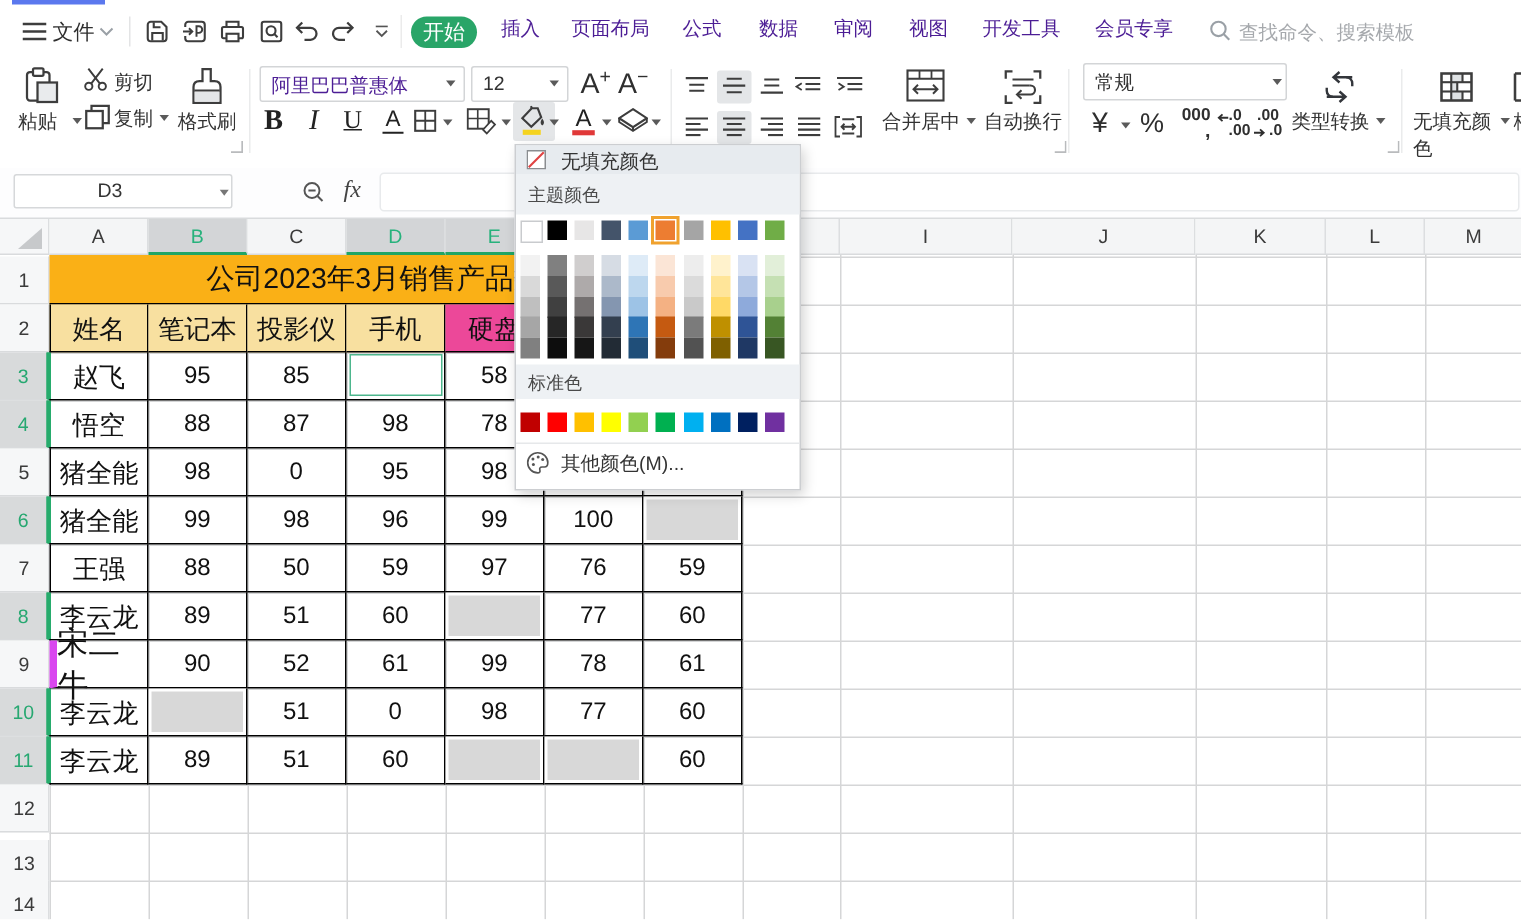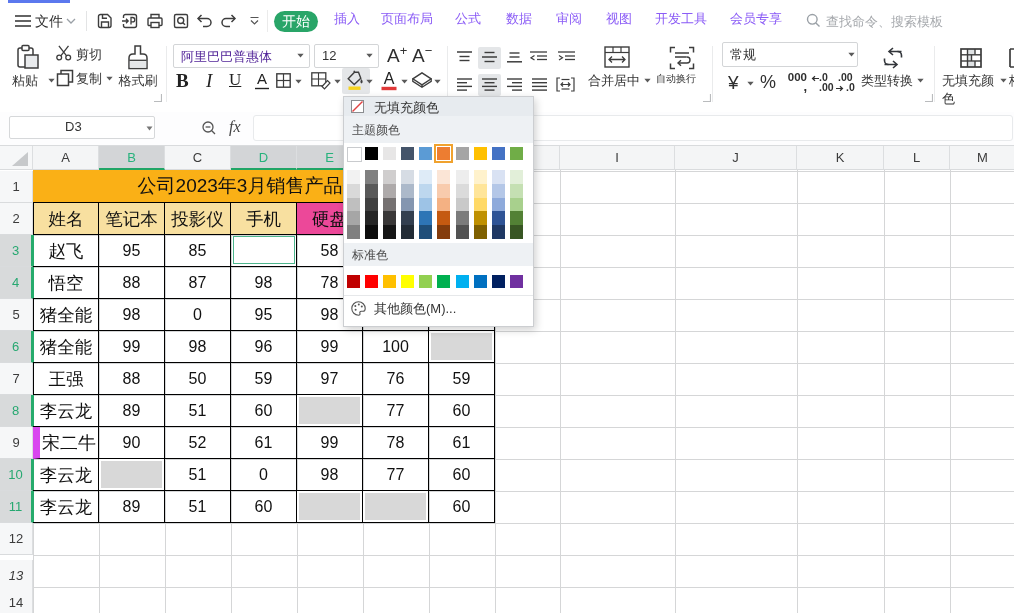--- a/index.html
+++ b/index.html
@@ -1,21 +1,21 @@
 <!DOCTYPE html>
 <html><head>
 <meta charset="utf-8">
 <style>
   html,body{margin:0;padding:0;}
   #app{position:relative;width:1014px;height:613px;background:#fff;overflow:hidden;
        font-family:"Liberation Sans",sans-serif;color:#333;}
   .abs{position:absolute;}
   .ctr{display:flex;align-items:center;justify-content:center;}
   svg{display:block;}
-  .tab{position:absolute;top:10px;font-size:13px;color:#8b5cf6;}
+  .tab{position:absolute;top:10px;font-size:13px;color:#4c1d95;}
   .colhdr{position:absolute;top:146px;height:24px;box-sizing:border-box;
           background:#f4f5f6;border-right:1px solid #dcdee0;border-bottom:1px solid #d9dbdd;
           font-size:13px;color:#3b3b3b;display:flex;align-items:center;justify-content:center;}
   .colsel{background:#d3d5d7;color:#27b27c;border-bottom:2px solid #21a566;}
   .rowhdr{position:absolute;left:0;width:33px;height:32px;box-sizing:border-box;
           background:#f6f7f8;border-right:1px solid #dcdee0;border-bottom:1px solid #d9dbdd;
           font-size:13px;color:#3b3b3b;display:flex;align-items:center;justify-content:center;}
   .rowsel{background:#d8dadb;color:#27a871;border-right:2px solid #21a566;}
   .gv{position:absolute;width:1px;background:#d5d6d7;}
   .gh{position:absolute;height:1px;background:#d5d6d7;}
@@ -257,21 +257,21 @@
   <div class="abs" style="left:588px;top:72px;width:58px;height:16px;font-size:13px;color:#333;">合并居中</div>
   <svg class="abs" style="left:644px;top:78px" width="7" height="5" viewBox="0 0 6 4.2">
         <path d="M0.3 0.5 H5.7 L3 3.9 Z" fill="#5a5a5a"></path>
       </svg>
   <svg class="abs" style="left:669px;top:46px" width="26" height="24" viewBox="0 0 26 24">
         <path d="M6 1.5 H1.5 V6.5 M1.5 17.5 v5 H6 M20 1.5 h4.5 V6.5 M24.5 17.5 v5 H20" fill="none" stroke="#3d3d3d" stroke-width="1.5"></path>
         <path d="M6 7 H20 M6 11 H17.5" fill="none" stroke="#3d3d3d" stroke-width="1.4"></path>
         <path d="M17.5 11 H18 a3 3 0 0 1 0 6 H9.5" fill="none" stroke="#3d3d3d" stroke-width="1.4"></path>
         <path d="M12 14.2 L9 17 L12 19.8" fill="none" stroke="#3d3d3d" stroke-width="1.4"></path>
       </svg>
-  <div class="abs" style="left:656px;top:72px;width:54px;height:16px;font-size:10px;color:#333;">自动换行</div>
+  <div class="abs" style="left:656px;top:72px;width:54px;height:16px;font-size:13px;color:#333;">自动换行</div>
   <div class="abs" style="left:712px;top:46px;width:1px;height:56px;background:#eaebec;"></div>
   <svg class="abs" style="left:703px;top:94px" width="8" height="8" viewBox="0 0 8 8">
         <path d="M0 7.5 H7.5 V0" fill="none" stroke="#b9bbbd" stroke-width="1.2"></path>
       </svg>
   <div class="abs" style="left:722px;top:42px;width:136px;height:25px;box-sizing:border-box;border:1px solid #d3d5d7;border-radius:2px;background:#fff;"></div>
   <div class="abs" style="left:730px;top:46px;width:40px;height:16px;font-size:13px;color:#333;">常规</div>
   <svg class="abs" style="left:848px;top:52px" width="7" height="5" viewBox="0 0 6 4.2">
         <path d="M0.3 0.5 H5.7 L3 3.9 Z" fill="#5a5a5a"></path>
       </svg>
   <div class="abs" style="left:728px;top:72px;width:20px;height:24px;font-size:19px;color:#2f2f2f;">¥</div>
@@ -398,21 +398,21 @@
   <div class="rowhdr rowsel" style="top:235px;">3</div>
   <div class="rowhdr rowsel" style="top:267px;">4</div>
   <div class="rowhdr" style="top:299px;">5</div>
   <div class="rowhdr rowsel" style="top:331px;">6</div>
   <div class="rowhdr" style="top:363px;">7</div>
   <div class="rowhdr rowsel" style="top:395px;">8</div>
   <div class="rowhdr" style="top:427px;">9</div>
   <div class="rowhdr rowsel" style="top:459px;">10</div>
   <div class="rowhdr rowsel" style="top:491px;">11</div>
   <div class="rowhdr" style="top:523px;">12</div>
-  <div class="rowhdr" style="top:560px;font-style:italic;">13</div>
+  <div class="rowhdr" style="top:560px;">13</div>
   <div class="rowhdr" style="top:587px;">14</div>
   </div>
 
   <div id="table">
   <div class="cell" style="left:33px;top:170px;width:462px;height:33px;background:#fab016;font-size:19px;border-right:none;padding-right:10px;box-sizing:border-box;">公司2023年3月销售产品数量</div>
   <div class="cell" style="left:33px;top:203px;width:66px;background:#f8e0a0;border-left:1px solid #000;font-size:17.5px;">姓名</div>
   <div class="cell" style="left:99px;top:203px;width:66px;background:#f8e0a0;font-size:17.5px;">笔记本</div>
   <div class="cell" style="left:165px;top:203px;width:66px;background:#f8e0a0;font-size:17.5px;">投影仪</div>
   <div class="cell" style="left:231px;top:203px;width:66px;background:#f8e0a0;font-size:17.5px;">手机</div>
   <div class="cell" style="left:297px;top:203px;width:66px;background:#ec4899;font-size:17.5px;">硬盘</div>
@@ -453,21 +453,21 @@
   <div class="cell" style="left:297px;top:363px;width:66px;">97</div>
   <div class="cell" style="left:363px;top:363px;width:66px;">76</div>
   <div class="cell" style="left:429px;top:363px;width:66px;">59</div>
   <div class="cell" style="left:33px;top:395px;width:66px;border-left:1px solid #000;font-size:17.5px;">李云龙</div>
   <div class="cell" style="left:99px;top:395px;width:66px;">89</div>
   <div class="cell" style="left:165px;top:395px;width:66px;">51</div>
   <div class="cell" style="left:231px;top:395px;width:66px;">60</div>
   <div class="cell gray" style="left:297px;top:395px;width:66px;"></div>
   <div class="cell" style="left:363px;top:395px;width:66px;">77</div>
   <div class="cell" style="left:429px;top:395px;width:66px;">60</div>
-  <div class="cell" style="left:33px;top:427px;width:66px;border-left:7px solid #d946ef;font-size:18px;">宋二牛</div>
+  <div class="cell" style="left:33px;top:427px;width:66px;border-left:5px solid #d946ef;font-size:21px;">宋二牛</div>
   <div class="cell" style="left:99px;top:427px;width:66px;">90</div>
   <div class="cell" style="left:165px;top:427px;width:66px;">52</div>
   <div class="cell" style="left:231px;top:427px;width:66px;">61</div>
   <div class="cell" style="left:297px;top:427px;width:66px;">99</div>
   <div class="cell" style="left:363px;top:427px;width:66px;">78</div>
   <div class="cell" style="left:429px;top:427px;width:66px;">61</div>
   <div class="cell" style="left:33px;top:459px;width:66px;border-left:1px solid #000;font-size:17.5px;">李云龙</div>
   <div class="cell gray" style="left:99px;top:459px;width:66px;"></div>
   <div class="cell" style="left:165px;top:459px;width:66px;">51</div>
   <div class="cell" style="left:231px;top:459px;width:66px;">0</div>

